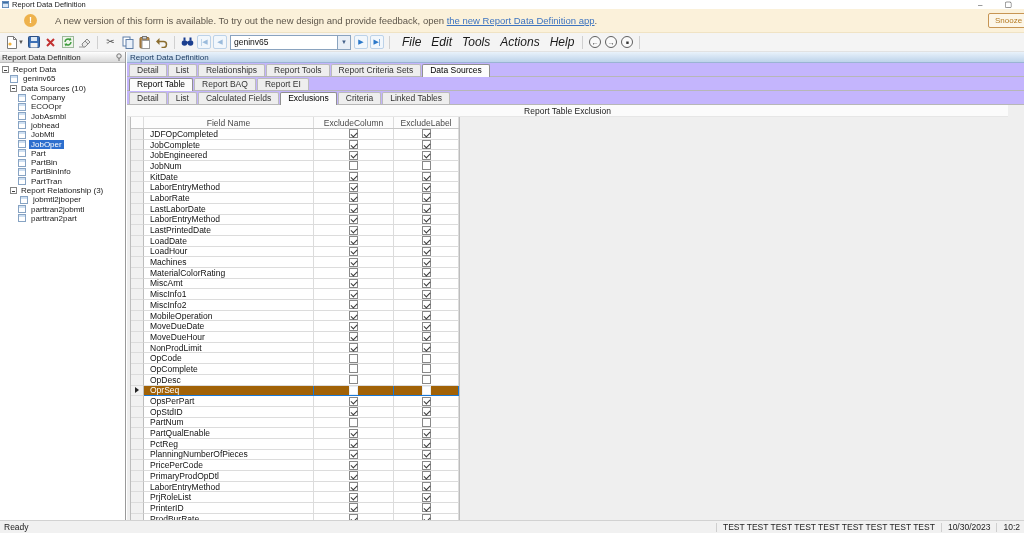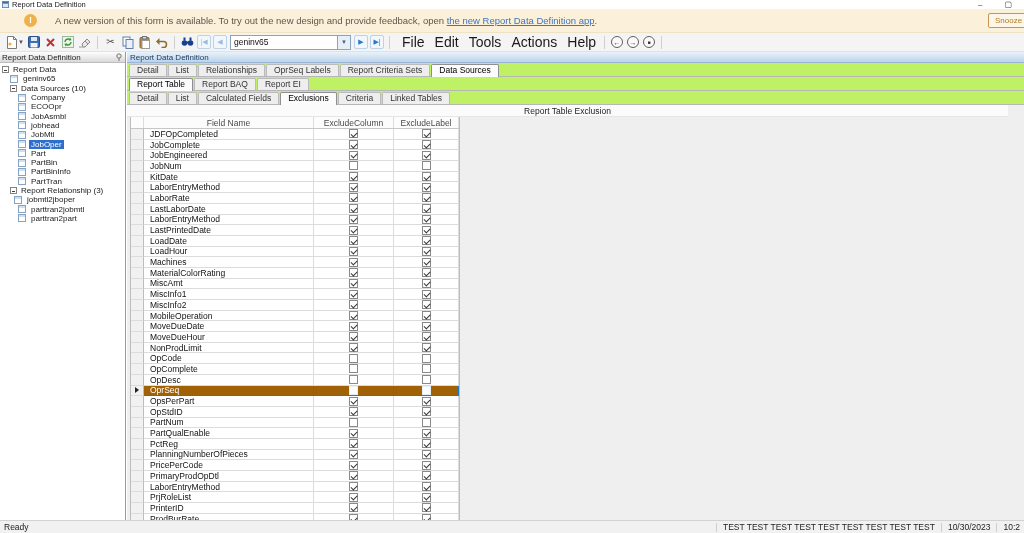--- a/index.html
+++ b/index.html
@@ -34,21 +34,21 @@
   .glyph { font-size:10px; line-height:10px; }
   .nav-frame { width:14px; height:14px; border:1px solid #bcd2e8; background:#f2f7fc; border-radius:2px;
     display:flex; align-items:center; justify-content:center; font-size:7px; flex:none; margin:0 1px; }
   .nav-dis { color:#9abbdc; } .nav-en { color:#2b78c9; }
   #record-combo { display:flex; align-items:center; height:15px; margin:0 2px; flex:none; }
   #record-combo .combo-text { width:107px; height:15px; border:1px solid #8aa3bf; border-right:none;
     background:#fff; font-size:8.5px; line-height:13px; padding-left:3px; color:#111; }
   #record-combo .combo-drop { width:14px; height:15px; border:1px solid #8aa3bf; background:#e9eff7;
     font-size:6px; color:#44618a; display:flex; align-items:center; justify-content:center; }
   #menubar { display:flex; align-items:center; gap:2px; margin-left:4px; }
-  #menubar .menu-item { font-size:14px; color:#1a1a1a; padding:2px 4px; }
+  #menubar .menu-item { font-size:12px; color:#1a1a1a; padding:2px 4px;font-style:italic; }
   .round-btn { width:12px; height:12px; border-radius:50%; border:1px solid #5f5f5f; background:#fafafa;
     display:flex; align-items:center; justify-content:center; font-size:7px; color:#333; margin:0 2px; flex:none; }
 
   
   #leftpanel { position:absolute; left:0; top:52px; width:126px; height:468px;
     border-right:1px solid #9a9a9a; background:#fff; display:flex; flex-direction:column; }
   #leftpanel .panel-header { height:11px; background:linear-gradient(#fefefe,#d9d9d9);
     border-bottom:1px solid #bdbdbd; font-size:8px; color:#222; display:flex; align-items:center; padding:0 2px; }
   #leftpanel .panel-header .ph-label { white-space:nowrap; overflow:hidden; }
   #leftpanel .panel-header .pin { margin-left:auto; }
@@ -58,21 +58,21 @@
   .tree-expander::after { content:""; position:absolute; left:1px; top:2.5px; width:3px; height:1px; background:#3d3d3d; }
   .tree-icon { width:8px; height:8px; border:1px solid #87a3c3; background:linear-gradient(180deg,#cfe0f2 2px,#ffffff 2px); margin-right:3px; flex:none; }
   .tree-label { padding:0 2px; line-height:9px; }
   .tree-row.selected .tree-label { background:#2e6fce; color:#fff; }
 
   
   #mainpanel { position:absolute; left:127px; top:52px; width:897px; height:468px; background:#f1f1f1;
     display:flex; flex-direction:column; }
   #mainpanel .panel-header { height:11px; background:linear-gradient(#e9f2fb,#bdd3ea);
     border-bottom:1px solid #9ab4d4; font-size:8px; color:#17375e; display:flex; align-items:center; padding:0 3px; flex:none; }
-  .tabstrip { height:14px; display:flex; align-items:flex-end; padding-left:2px; border-bottom:1px solid #b7b7b7; flex:none; background:#bef264; }
+  .tabstrip { height:14px; display:flex; align-items:flex-end; padding-left:2px; border-bottom:1px solid #b7b7b7; flex:none; background:#c4b5fd; }
   .tab { height:12px; line-height:11px; font-size:8.5px; color:#333; padding:0 7px;
     border:1px solid #bbb; border-bottom:none; background:#eeeeee; border-radius:2px 2px 0 0; margin-right:1px; white-space:nowrap; }
   .tab.active { background:#fcfcfc; color:#000; border-color:#909090; height:13px; position:relative; margin-bottom:-1px; z-index:2; }
 
   
   #content { position:relative; flex:1; background:#efefef; overflow:hidden; }
   #grid-caption { position:absolute; left:0; top:0; right:16px; height:12px; background:#fbfbfb;
     border-bottom:1px solid #e6e6e6; text-align:center; font-size:8.5px; color:#222; line-height:12px; }
   #grid { position:absolute; left:3px; top:12px; bottom:0; width:330px; background:#fff;
     border-left:1px solid #bdbdbd; border-right:1px solid #bdbdbd; overflow:hidden; }
@@ -284,21 +284,21 @@
           <span class="tree-label">PartBinInfo</span>
         </div>
         <div class="tree-row" style="padding-left: 18px;">
           <span class="tree-icon"></span>
           <span class="tree-label">PartTran</span>
         </div>
         <div class="tree-row" style="padding-left: 10px; text-align: center;">
           <span class="tree-expander"></span>
           <span class="tree-label">Report Relationship (3)</span>
         </div>
-        <div class="tree-row" style="padding-left: 14px;">
+        <div class="tree-row" style="padding-left: 20px;">
           <span class="tree-icon"></span>
           <span class="tree-label">jobmtl2jboper</span>
         </div>
         <div class="tree-row" style="padding-left: 18px;">
           <span class="tree-icon"></span>
           <span class="tree-label">parttran2jobmtl</span>
         </div>
         <div class="tree-row" style="padding-left: 18px;">
           <span class="tree-icon"></span>
           <span class="tree-label">parttran2part</span>
@@ -307,21 +307,21 @@
   </div>
 
   <div id="mainpanel">
     <div class="panel-header">
       <span>Report Data Definition</span>
     </div>
     <div class="tabstrip" id="tabs1">
         <div class="tab">Detail</div>
         <div class="tab">List</div>
         <div class="tab">Relationships</div>
-        <div class="tab">OprSeq Labels</div>
+        <div class="tab">Report Tools</div>
         <div class="tab">Report Criteria Sets</div>
         <div class="tab active">Data Sources</div>
       </div>
     <div class="tabstrip" id="tabs2">
         <div class="tab active">Report Table</div>
         <div class="tab">Report BAQ</div>
         <div class="tab">Report EI</div>
       </div>
     <div class="tabstrip" id="tabs3">
         <div class="tab">Detail</div>

